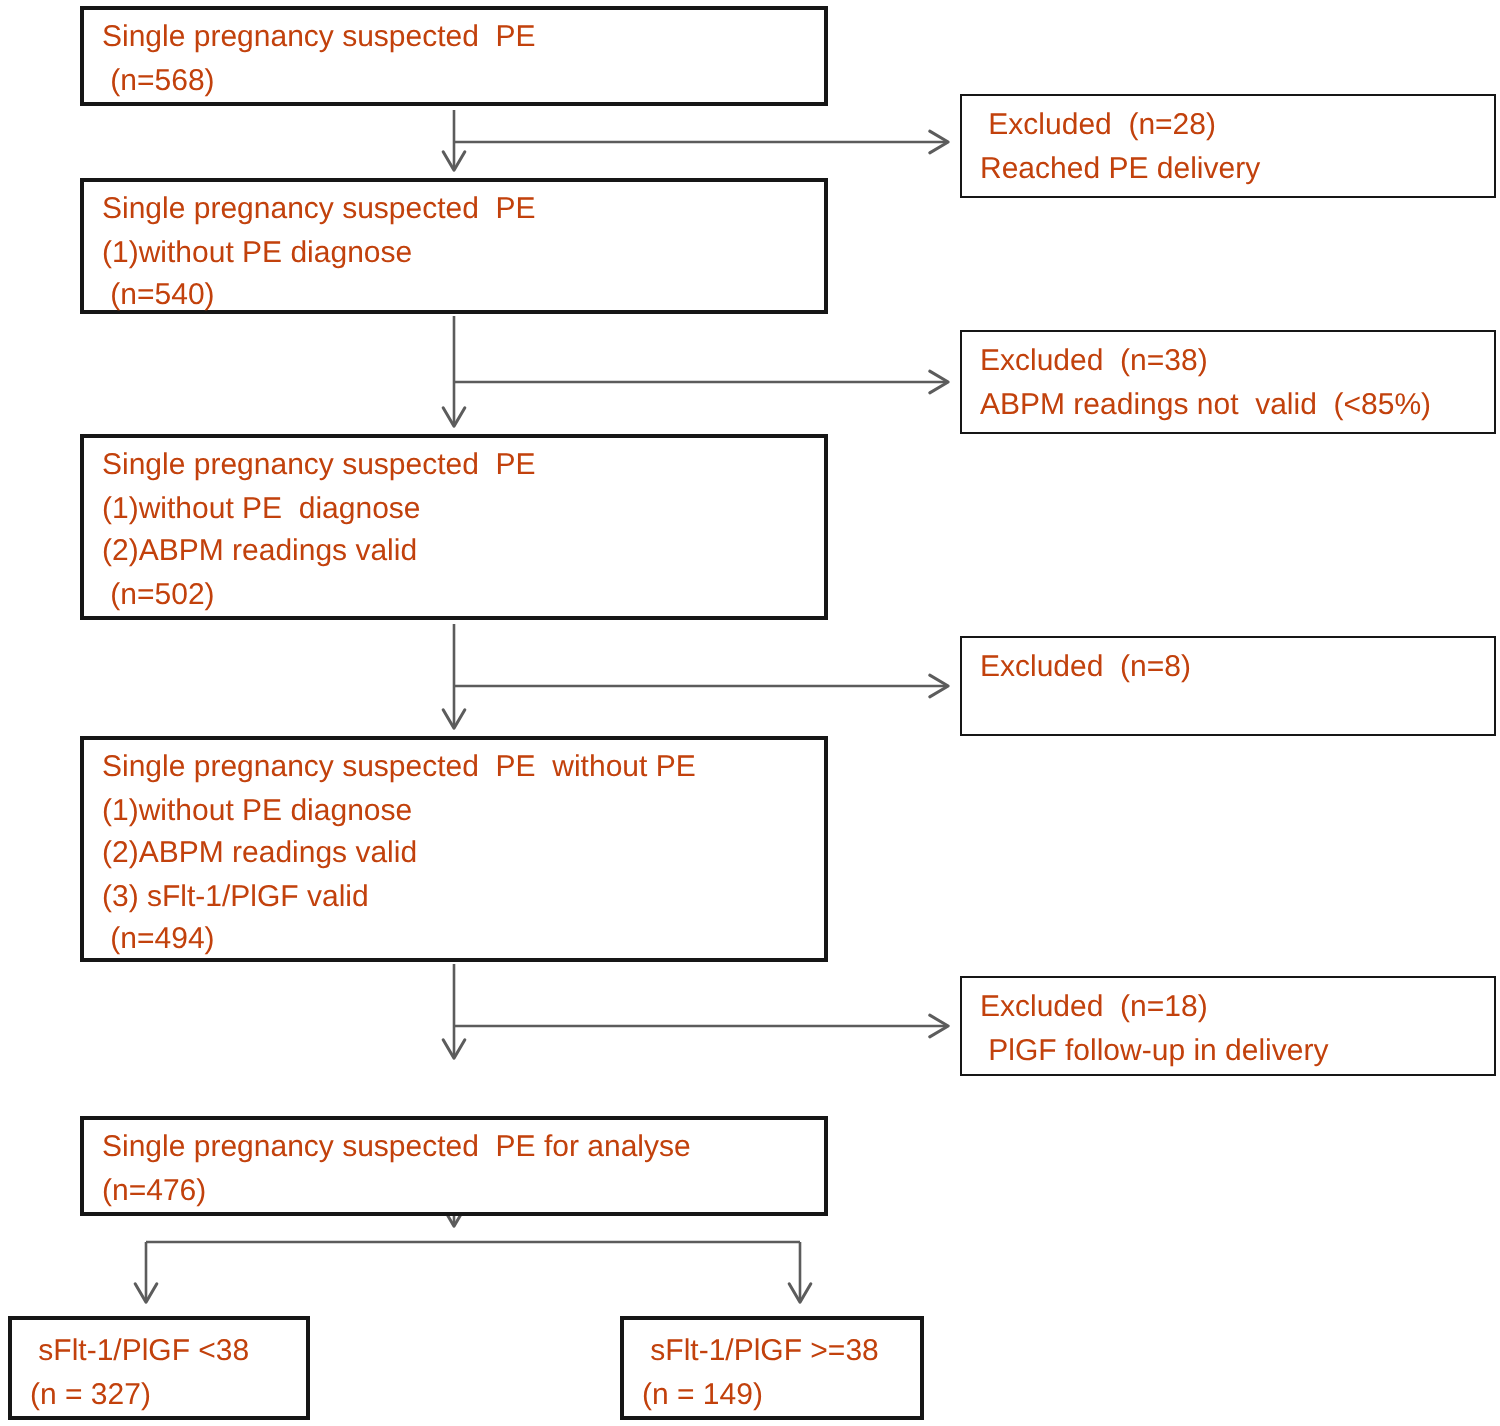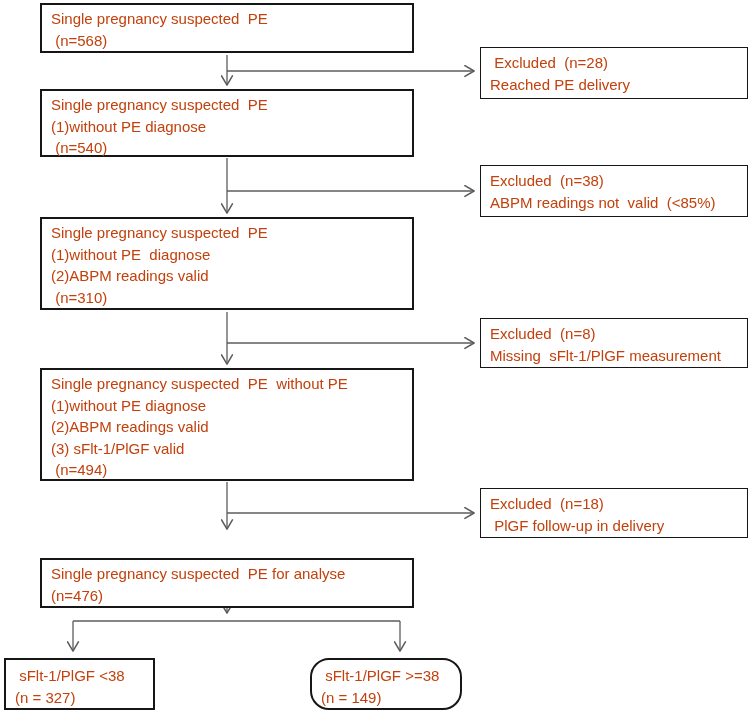--- a/index.html
+++ b/index.html
@@ -25,21 +25,21 @@
   .b5 { left:40px; top:558px; width:374px; height:50px; }
 
   
   .e1 { left:480px; top:47px;  width:268px; height:52px; }
   .e2 { left:480px; top:165px; width:268px; height:52px; }
   .e3 { left:480px; top:318px; width:268px; height:50px; }
   .e4 { left:480px; top:488px; width:268px; height:50px; }
 
   
   .o1 { left:4px;   top:658px; width:151px; height:52px; }
-  .o2 { left:310px; top:658px; width:152px; height:52px;border-radius:19px; }
+  .o2 { left:310px; top:658px; width:152px; height:52px; }
 </style>
 </head>
 <body>
 
 <div class="stage">
 
   <svg class="arrows" viewBox="0 0 750 713" xmlns="http://www.w3.org/2000/svg">
     <defs>
       <marker id="chev" viewBox="0 0 12 12" refX="9" refY="6" markerWidth="13" markerHeight="13" markerUnits="userSpaceOnUse" orient="auto">
         <path d="M1.5,1 L10,6 L1.5,11" fill="none" stroke="#5c5c5c" stroke-width="1.4" stroke-linecap="round" stroke-linejoin="round"></path>
@@ -74,21 +74,21 @@
   <div class="box b2">
     <div class="line">Single pregnancy suspected  PE</div>
     <div class="line">(1)without PE diagnose</div>
     <div class="line"> (n=540)</div>
   </div>
 
   <div class="box b3">
     <div class="line">Single pregnancy suspected  PE</div>
     <div class="line">(1)without PE  diagnose</div>
     <div class="line">(2)ABPM readings valid</div>
-    <div class="line"> (n=310)</div>
+    <div class="line"> (n=502)</div>
   </div>
 
   <div class="box b4">
     <div class="line">Single pregnancy suspected  PE  without PE</div>
     <div class="line">(1)without PE diagnose</div>
     <div class="line">(2)ABPM readings valid</div>
     <div class="line">(3) sFlt-1/PlGF valid</div>
     <div class="line"> (n=494)</div>
   </div>
 
@@ -102,21 +102,20 @@
     <div class="line">Reached PE delivery</div>
   </div>
 
   <div class="box excl e2">
     <div class="line">Excluded  (n=38)</div>
     <div class="line">ABPM readings not  valid  (&lt;85%)</div>
   </div>
 
   <div class="box excl e3">
     <div class="line">Excluded  (n=8)</div>
-    <div class="line">Missing  sFlt-1/PlGF measurement</div>
   </div>
 
   <div class="box excl e4">
     <div class="line">Excluded  (n=18)</div>
     <div class="line"> PlGF follow-up in delivery</div>
   </div>
 
   <div class="box outcome o1">
     <div class="line"> sFlt-1/PlGF &lt;38</div>
     <div class="line">(n = 327)</div>

